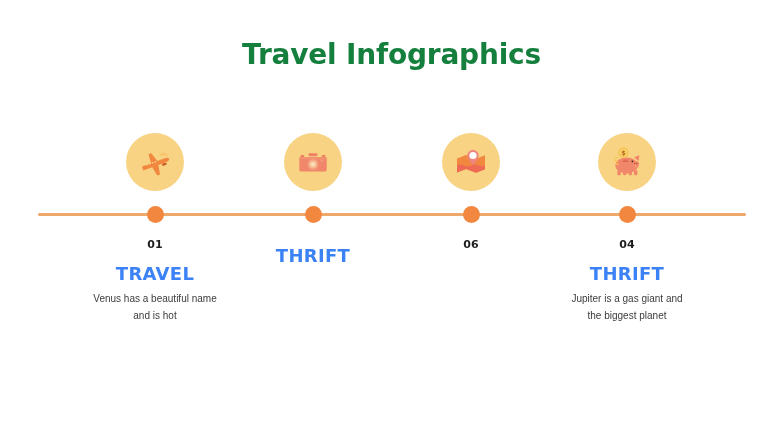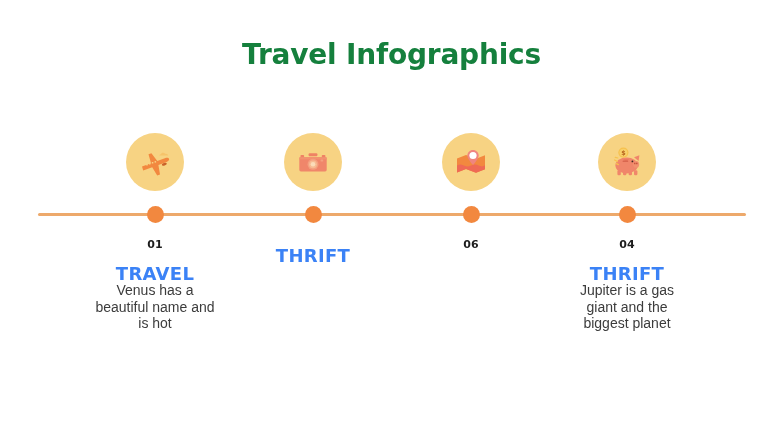--- a/index.html
+++ b/index.html
@@ -90,22 +90,23 @@
   .step-title {
     margin-top: 12px;
     font-family: "DejaVu Sans", sans-serif;
     font-weight: bold;
     font-size: 18px;
     letter-spacing: 0.3px;
     color: #3b82f6;
     line-height: 16px;
   }
   .step-body {
+    margin-top: 9px;
     font-family: "Liberation Sans", sans-serif;
-    font-size: 14px;
+    font-size: 10px;
     color: #3c3c3c;
     line-height: 16.5px;
     padding: 0 12px;
   }
 </style>
 </head>
 <body>
 
 <div id="slide">
 

